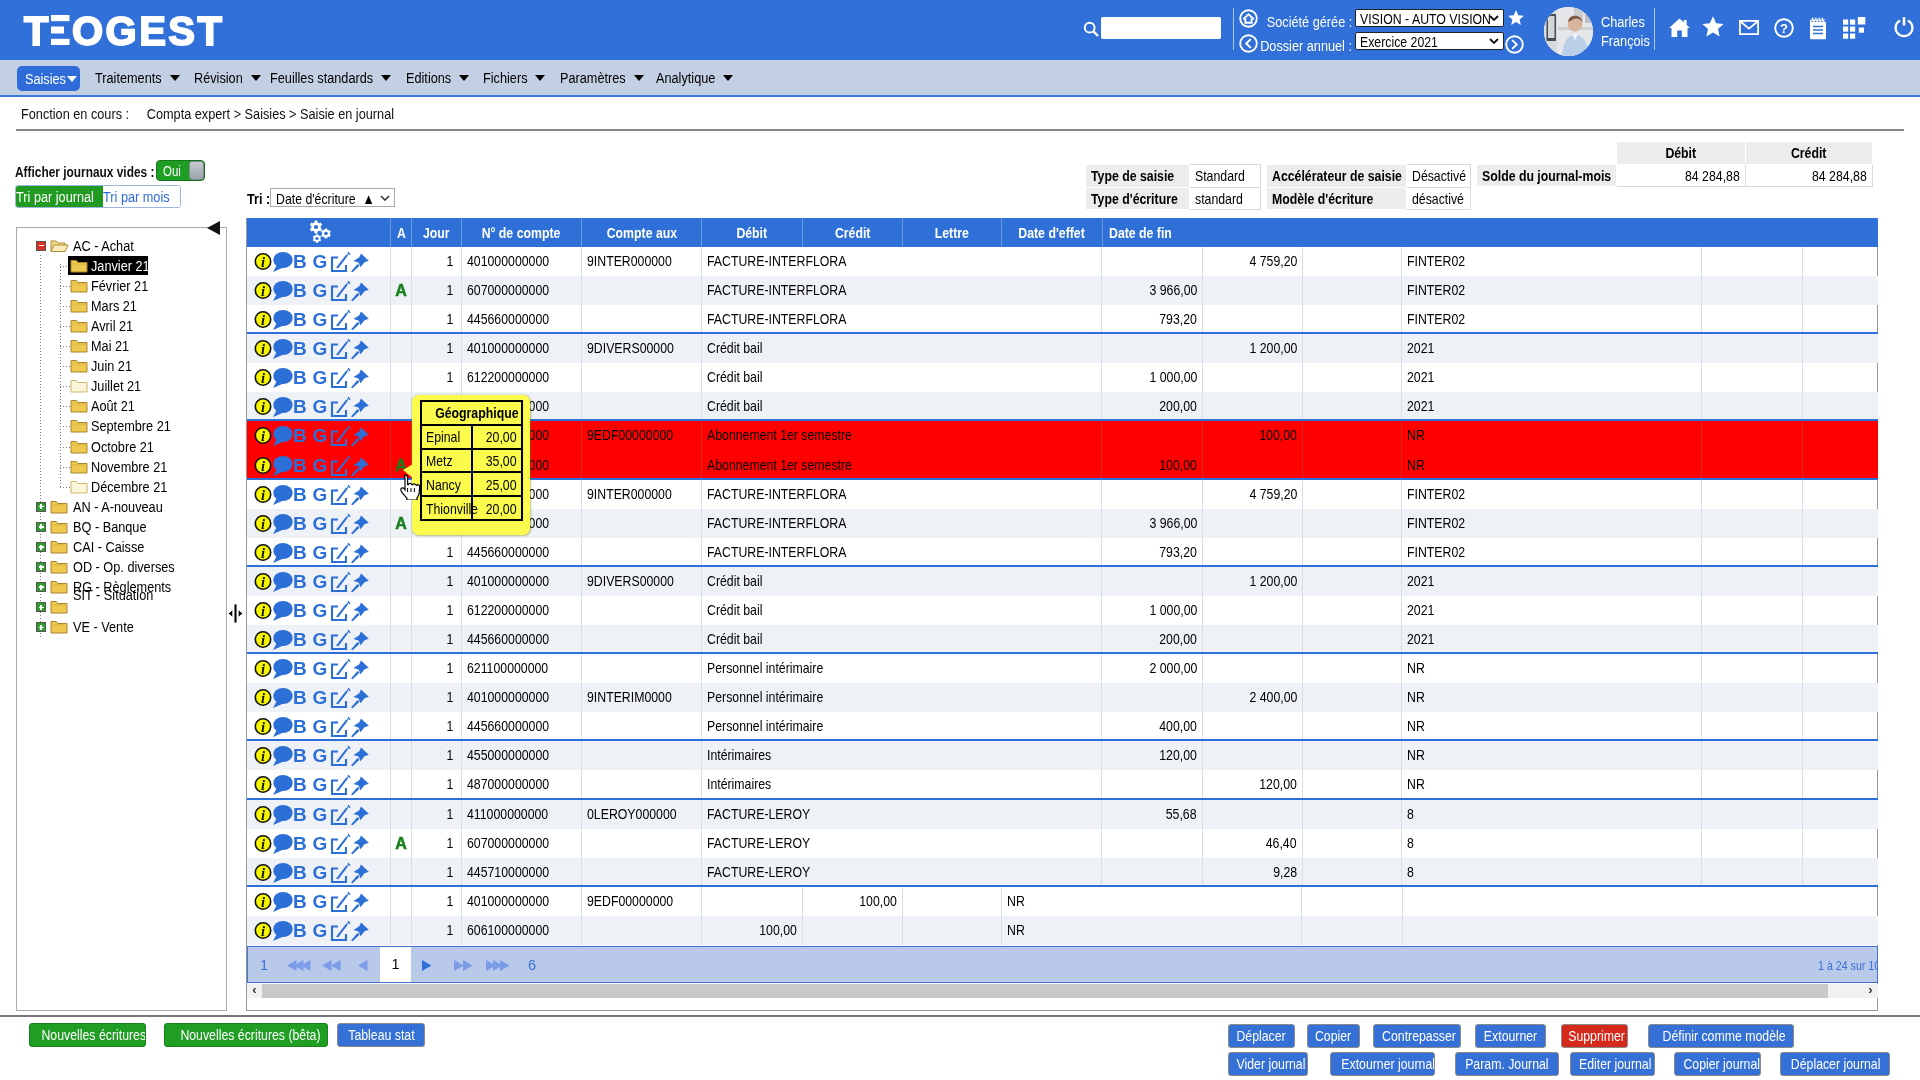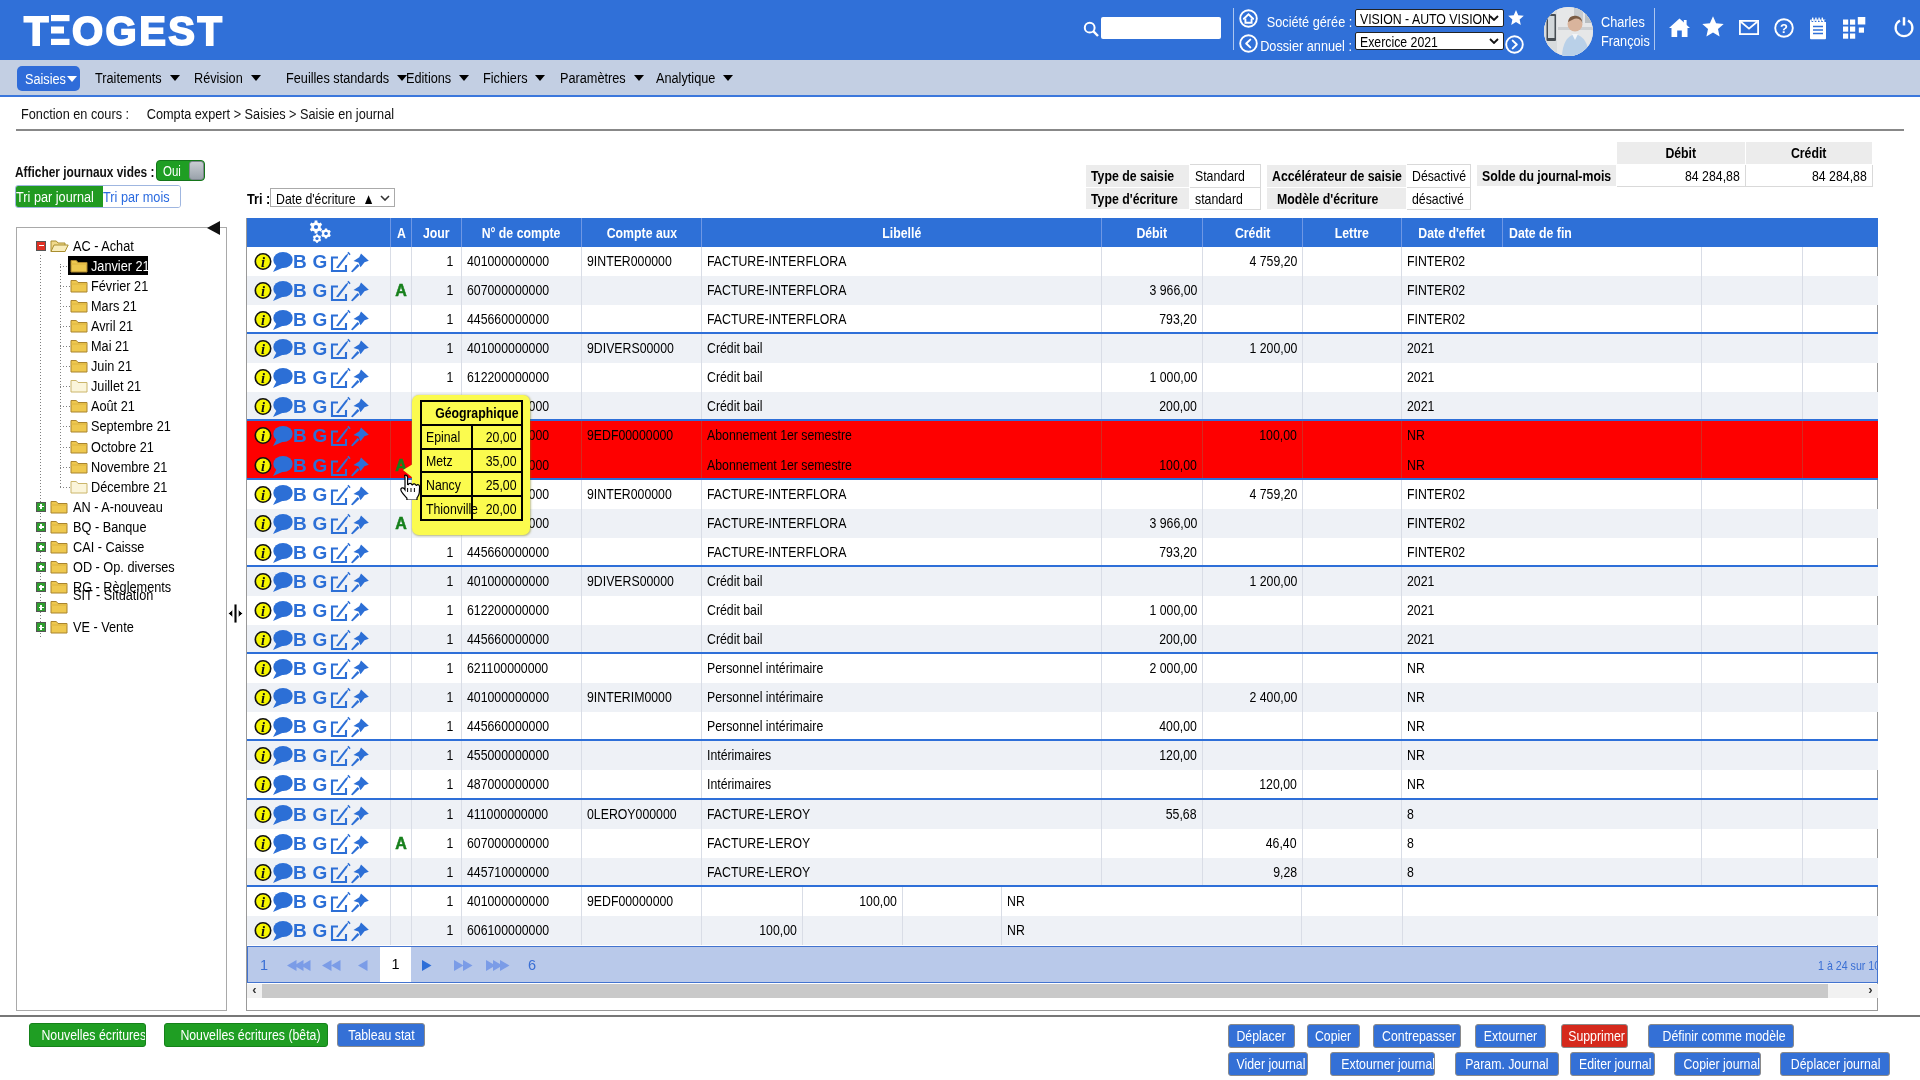--- a/index.html
+++ b/index.html
@@ -214,21 +214,21 @@
 <svg class="abs" style="left:1893px;top:16px" width="22" height="22" viewBox="0 0 22 22">
       <path d="M7 4.4 A8.4 8.4 0 1 0 15 4.4" fill="none" stroke="#fff" stroke-width="2.3"></path>
       <path d="M11 1.2 L11 9.5" stroke="#fff" stroke-width="2.5"></path>
     </svg>
 </div>
 
 <div id="menubar">
   <div id="menu-active"><span class="sx">Saisies</span><span class="caret"></span></div>
   <div class="menu-item" style="left:95px"><span class="sx">Traitements</span><span class="caret" style="left:73px"></span></div>
   <div class="menu-item" style="left:194px"><span class="sx">Révision</span><span class="caret" style="left:55px"></span></div>
-  <div class="menu-item" style="left:286px"><span class="sx">Feuilles standards</span><span class="caret" style="left:109px"></span></div>
+  <div class="menu-item" style="left:270px"><span class="sx">Feuilles standards</span><span class="caret" style="left:109px"></span></div>
   <div class="menu-item" style="left:406px"><span class="sx">Editions</span><span class="caret" style="left:51px"></span></div>
   <div class="menu-item" style="left:483px"><span class="sx">Fichiers</span><span class="caret" style="left:50px"></span></div>
   <div class="menu-item" style="left:560px"><span class="sx">Paramètres</span><span class="caret" style="left:72px"></span></div>
   <div class="menu-item" style="left:656px"><span class="sx">Analytique</span><span class="caret" style="left:65px"></span></div>
 </div>
 
 <div id="breadcrumb"><span class="sx">Fonction en cours :&nbsp;&nbsp;&nbsp;&nbsp; Compta expert &gt; Saisies &gt; Saisie en journal</span></div>
 <div id="crumbline"></div>
 
 <div id="lblvides"><span class="sx">Afficher journaux vides :</span></div>
@@ -387,21 +387,21 @@
       <tr>
         <td class="l" style="width:104px"><span class="sx">Type de saisie</span></td>
         <td class="v" style="width:71px"><span class="sx">Standard</span></td>
       </tr>
 <tr>
         <td class="l"><span class="sx">Type d'écriture</span></td>
         <td class="v"><span class="sx">standard</span></td>
       </tr>
     </tbody>
   </table>
-<table class="itbl" style="left:1266px; top:164px; position:absolute; width:204px;text-align:right;">
+<table class="itbl" style="left:1266px; top:164px; position:absolute; width:204px;">
 <tbody>
       <tr>
         <td class="l" style="width:140px"><span class="sx">Accélérateur de saisie</span></td>
         <td class="v" style="width:64px"><span class="sx">Désactivé</span></td>
       </tr>
 <tr>
         <td class="l"><span class="sx">Modèle d'écriture</span></td>
         <td class="v"><span class="sx">désactivé</span></td>
       </tr>
     </tbody>
@@ -451,21 +451,20 @@
             <g stroke="#fff" stroke-width="2">
 <path d="M11 15.2 v8.6 M7.3 17.4 l7.4 4.2 M7.3 21.6 l7.4 -4.2"></path>
             </g>
             <circle cx="11" cy="19.5" r="1.6" fill="#2e70d7"></circle>
           </g>
 </svg></div>
       <div class="hc" style="width:21px;"><span class="sx sxc">A</span></div>
       <div class="hc" style="width:50px;"><span class="sx sxc">Jour</span></div>
       <div class="hc" style="width:120px;"><span class="sx sxc">N° de compte</span></div>
       <div class="hc" style="width:120px;"><span class="sx sxc">Compte aux</span></div>
-      <div class="hc" style="width:400px;"><span class="sx sxc">Libellé</span></div>
       <div class="hc" style="width:101px;"><span class="sx sxc">Débit</span></div>
       <div class="hc" style="width:100px;"><span class="sx sxc">Crédit</span></div>
       <div class="hc" style="width:99px;"><span class="sx sxc">Lettre</span></div>
       <div class="hc" style="width:101px;"><span class="sx sxc">Date d'effet</span></div>
       <div class="hc" style="width:75px;border-right:none;text-align:left;padding-left:6px;"><span class="sx">Date de fin</span></div>
     </div>
 <div class="trow" style="top:29.00px">
       <div class="c ci" style="width:144px"><svg width="125" height="25" viewBox="0 0 125 25">
 <circle cx="9" cy="12.5" r="7.7" fill="#f6f600" stroke="#111" stroke-width="1.6"></circle>
 <text x="9" y="17.7" font-size="14.5" font-weight="bold" font-style="italic" font-family="Liberation Serif,serif" fill="#111" text-anchor="middle">i</text>

